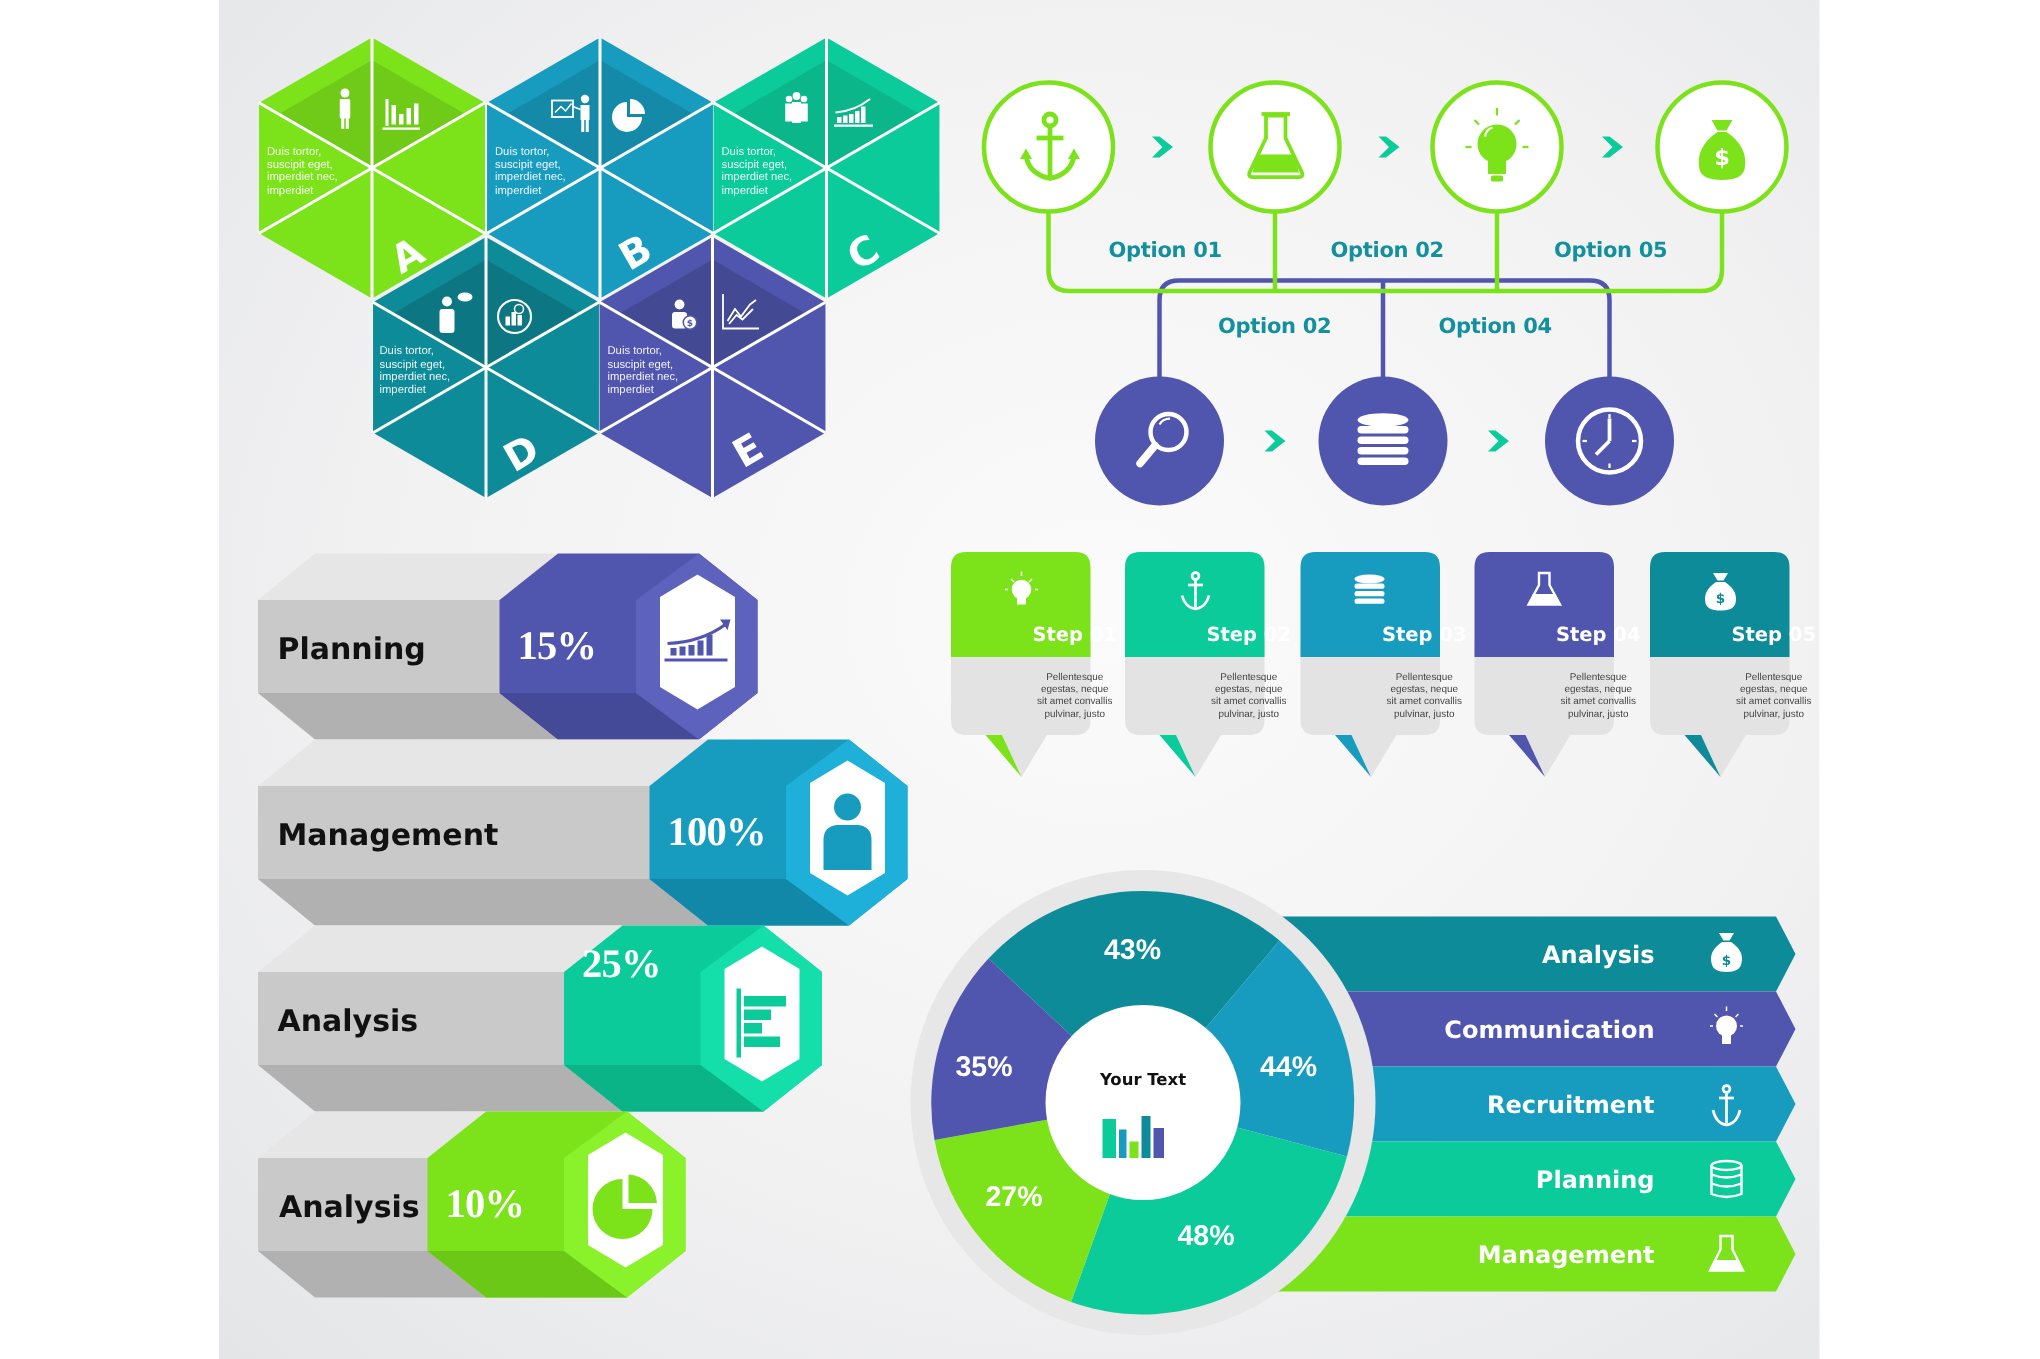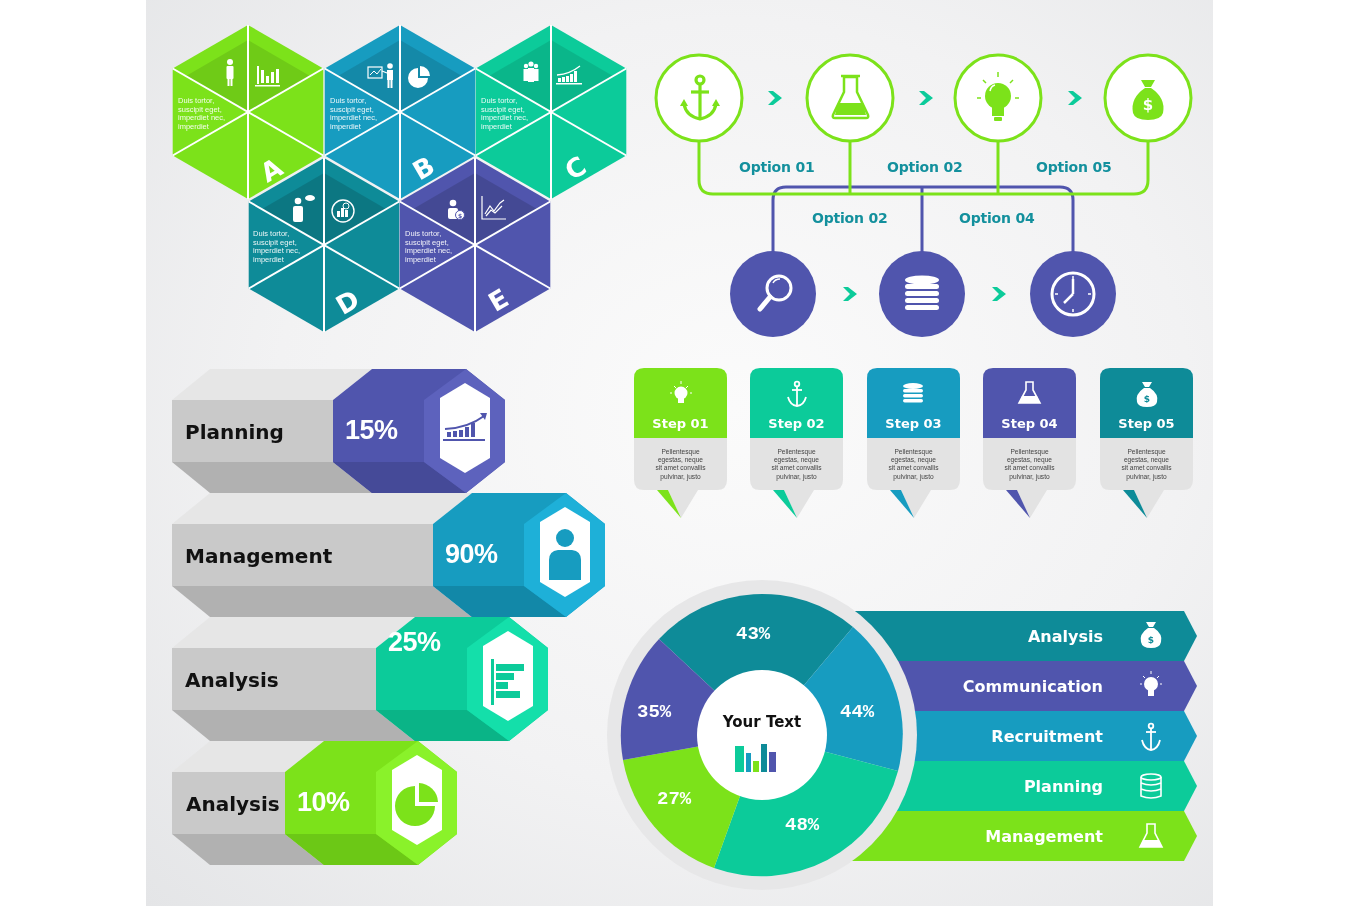--- a/index.html
+++ b/index.html
@@ -3,28 +3,28 @@
 <meta charset="utf-8">
 <style>
   html, body { margin:0; padding:0; }
   body { width:1360px; height:906px; background:#ffffff; position:relative; overflow:hidden; font-family:"DejaVu Sans", sans-serif; }
   .panel { position:absolute; left:146px; top:0; width:1067px; height:906px;
     background: radial-gradient(ellipse at 55% 45%, #fbfbfb 0%, #f2f2f3 55%, #e4e5e7 100%); }
   .abs { position:absolute; }
   svg text { font-family:"DejaVu Sans", sans-serif; }
   .hex-text { position:absolute; color:#ffffff; font-size:7.5px; line-height:8.6px; font-family:"Liberation Sans", sans-serif; opacity:0.92; }
   .opt-label { position:absolute; color:#13909d; font-weight:bold; font-size:14px; font-family:"DejaVu Sans", sans-serif; letter-spacing:-0.2px; }
-  .step-card { position:absolute; width:115px; height:150px; }
+  .step-card { position:absolute; width:115px; height:150px;margin-left:36px; }
   .step-title { position:absolute; left:0; width:93px; top:48px; text-align:center; color:#fff; font-weight:bold; font-size:13px; font-family:"DejaVu Sans", sans-serif; }
   .step-body { position:absolute; left:0; width:93px; top:80px; text-align:center; color:#444; font-size:6.6px; line-height:8.2px; font-family:"Liberation Sans", sans-serif; }
   .bar-label { position:absolute; color:#111; font-weight:bold; font-size:20px; font-family:"DejaVu Sans", sans-serif; }
-  .bar-pct { position:absolute; color:#fff; font-weight:bold; font-size:27px; font-family:Liberation Sans, sans-serif; letter-spacing:-0.5px;text-align:center; }
+  .bar-pct { position:absolute; color:#fff; font-weight:bold; font-size:27px; font-family:Liberation Serif, serif; letter-spacing:-0.5px;text-align:center; }
   .arrow-label { position:absolute; color:#fff; font-weight:bold; font-size:16px; text-align:right; width:200px; font-family:"DejaVu Sans", sans-serif; }
-  .donut-pct { position:absolute; color:#fff; font-weight:bold; font-size:19px; font-family:Liberation Mono, monospace; }
-  .center-text { position:absolute; color:#111; font-weight:bold; font-size:15px; font-family:"DejaVu Sans", sans-serif; width:130px; text-align:center; }
+  .donut-pct { position:absolute; color:#fff; font-weight:bold; font-size:19px; font-family:Liberation Sans, sans-serif; }
+  .center-text { position:absolute; color:#111; font-weight:bold; font-size:11px; font-family:"DejaVu Sans", sans-serif; width:130px; text-align:center; }
 </style>
 </head>
 <body>
 
 <div class="panel"></div>
 
 <svg class="abs" style="left:0;top:0" width="1360" height="906">
   <defs>
 
     <g id="hexshape">
@@ -457,21 +457,21 @@
   </g>
   <g fill="#7ce21a">
     <path d="M415,786 A20,20 0 1,0 435,806 L415,806 Z"></path>
     <path d="M419,783 A20,20 0 0,1 438,802 L419,802 Z"></path>
   </g>
 </svg>
 
 <div class="bar-label" style="left:185px;top:420px">Planning</div>
 <div class="bar-pct" style="left:345px;top:415px">15%</div>
 <div class="bar-label" style="left:185px;top:544px">Management</div>
-<div class="bar-pct" style="left:445px;top:539px">90%</div>
+<div class="bar-pct" style="left:445px;top:539px">100%</div>
 <div class="bar-label" style="left:185px;top:668px">Analysis</div>
 <div class="bar-pct" style="left:388px;top:627px">25%</div>
 <div class="bar-label" style="left:186px;top:792px">Analysis</div>
 <div class="bar-pct" style="left:297px;top:787px">10%</div>
 
 <svg class="abs" style="left:0;top:0" width="1360" height="906">
 
   <polygon points="840,611 1184,611 1197,636 1184,661 840,661" fill="#0e8b98"></polygon>
   <polygon points="840,661 1184,661 1197,686 1184,711 840,711" fill="#5055ad"></polygon>
   <polygon points="840,711 1184,711 1197,736 1184,761 840,761" fill="#179cc0"></polygon>

